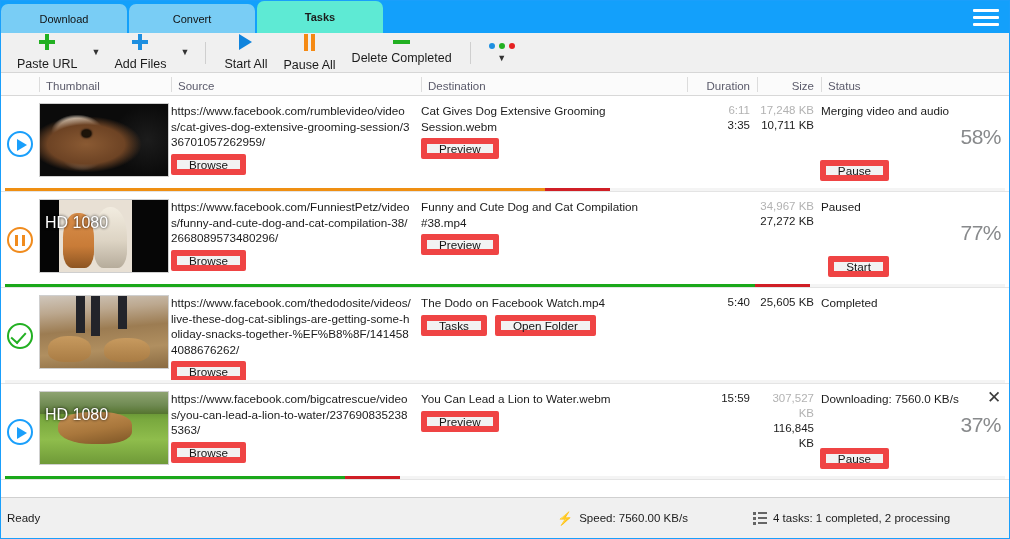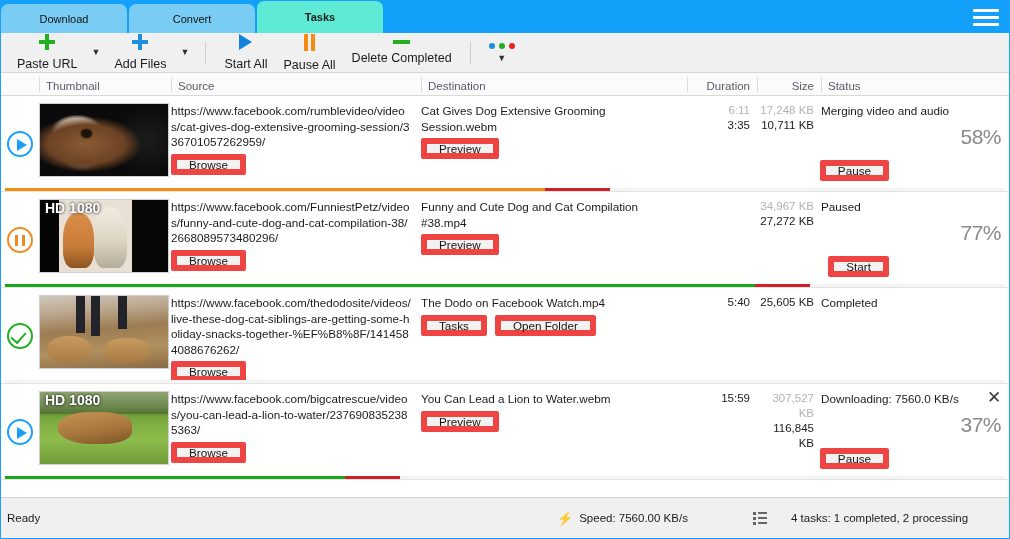--- a/index.html
+++ b/index.html
@@ -145,24 +145,23 @@
     transform: rotate(42deg);
   }
 
   .thumbcell { width: 132px; flex: 0 0 auto; padding-right: 6px; }
   .thumb {
     width: 130px; height: 74px; position: relative;
     border: 1px solid #cfcfcf; background: #000;
     overflow: hidden;
   }
   .thumb .hd {
-    position: absolute; left: 5px; top: 0; z-index: 3;
-    color: #fff; font-size: 14px;
+    position: absolute; left: 5px; top: 14px; z-index: 3;
+    color: #fff; font-size: 16px;
     text-shadow: 0 0 3px #000;
-    font-weight: bold;
   }
 
   
   .art { position: absolute; inset: 0; }
   .t1 { background:
       radial-gradient(ellipse 58% 52% at 36% 56%, #8a5a33 0%, #6d4324 52%, rgba(109,67,36,0) 75%),
       radial-gradient(ellipse 26% 30% at 29% 38%, #f2ece2 0%, #cdbfae 60%, rgba(205,191,174,0) 78%),
       radial-gradient(ellipse 22% 26% at 33% 74%, #e6ded2 0%, rgba(230,222,210,0) 72%),
       radial-gradient(ellipse 40% 70% at 84% 50%, #1c1c1c 0%, #0b0b0b 70%),
       linear-gradient(140deg, #3a3026 0%, #a9937c 38%, #5c4730 62%, #14100d 100%);
@@ -263,21 +262,21 @@
     font-size: 11.5px; color: #1b1b1b;
     flex: 0 0 auto; position: relative;
   }
   .sb-ready { padding-left: 6px; }
   .sb-speed {
     position: absolute; left: 556px;
     display: flex; align-items: center; gap: 6px;
   }
   .sb-tasks {
     position: absolute; left: 752px;
-    display: flex; align-items: center; gap: 24px;
+    display: flex; align-items: center; gap: 6px;
   }
   .ic-bolt { font-size: 13px; color: #555; line-height: 1; }
   .ic-list { display: flex; flex-direction: column; gap: 2px; }
   .ic-list i { display: flex; align-items: center; gap: 2px; }
   .ic-list i::before { content:""; width:3px; height:3px; background:#666; display:block; }
   .ic-list i::after  { content:""; width:9px; height:2px; background:#666; display:block; }
 </style>
 </head>
 <body>
 

